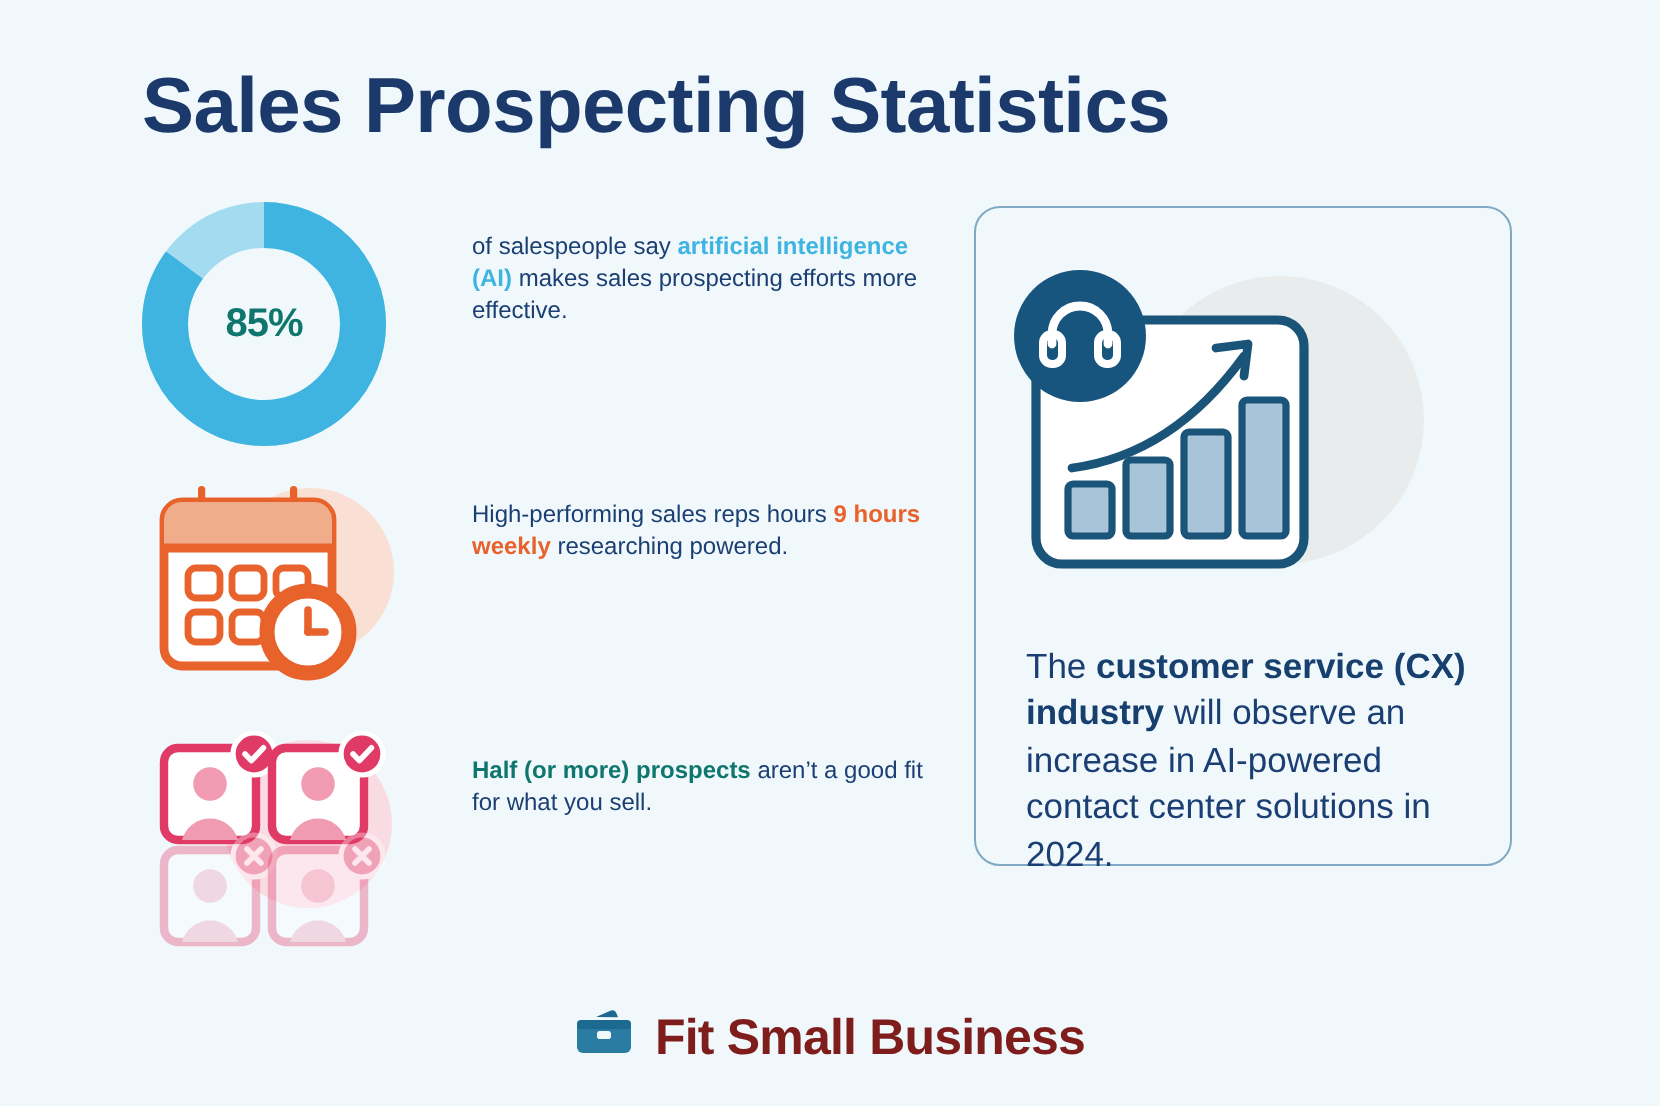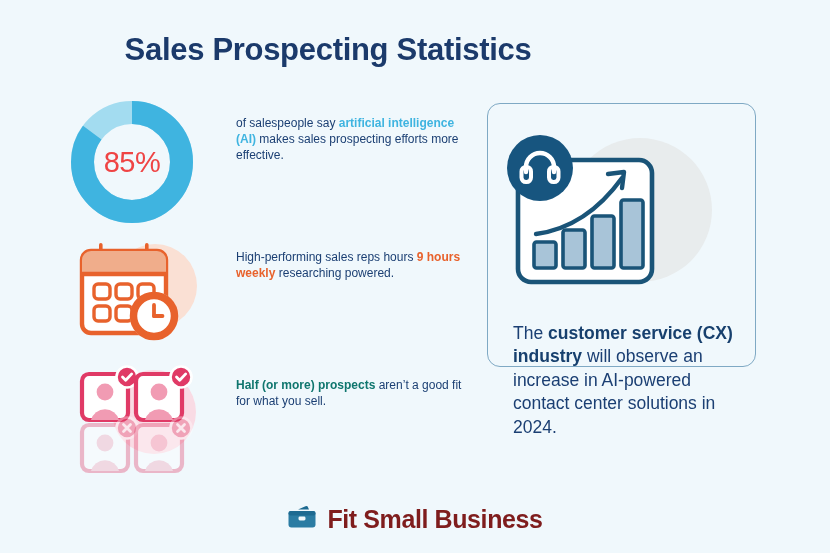--- a/index.html
+++ b/index.html
@@ -23,21 +23,21 @@
     height: 553px;
   }
 
   
   #page-title {
     position: absolute;
     top: 32px;
     left: 0;
     width: 656px;
     text-align: center;
-    font-size: 31px;
+    font-size: 39px;
     font-weight: bold;
     letter-spacing: -0.3px;
     color: #1b3a6b;
   }
 
   
   #left-column {
     position: absolute;
     left: 70px;
     top: 98px;
@@ -77,23 +77,23 @@
     top: 2px;
     width: 124px;
     height: 124px;
   }
   #donut-value {
     position: absolute;
     inset: 0;
     display: flex;
     align-items: center;
     justify-content: center;
-    font-size: 29px;
-    font-weight: normal;
-    color: #ef4444;
+    font-size: 20px;
+    font-weight: bold;
+    color: #0f766e;
     letter-spacing: -0.5px;
   }
 
   
   #calendar-wrap {
     position: absolute;
     left: 4px;
     top: 6px;
     width: 132px;
     height: 110px;
@@ -107,21 +107,21 @@
     width: 130px;
     height: 115px;
   }
 
   
   #right-card {
     position: absolute;
     left: 487px;
     top: 103px;
     width: 269px;
-    height: 264px;
+    height: 330px;
     border: 1.6px solid #7fa9c4;
     border-radius: 13px;
     background: #f0f8fc;
   }
 
   #card-illustration {
     position: absolute;
     left: 16px;
     top: 18px;
     width: 226px;

